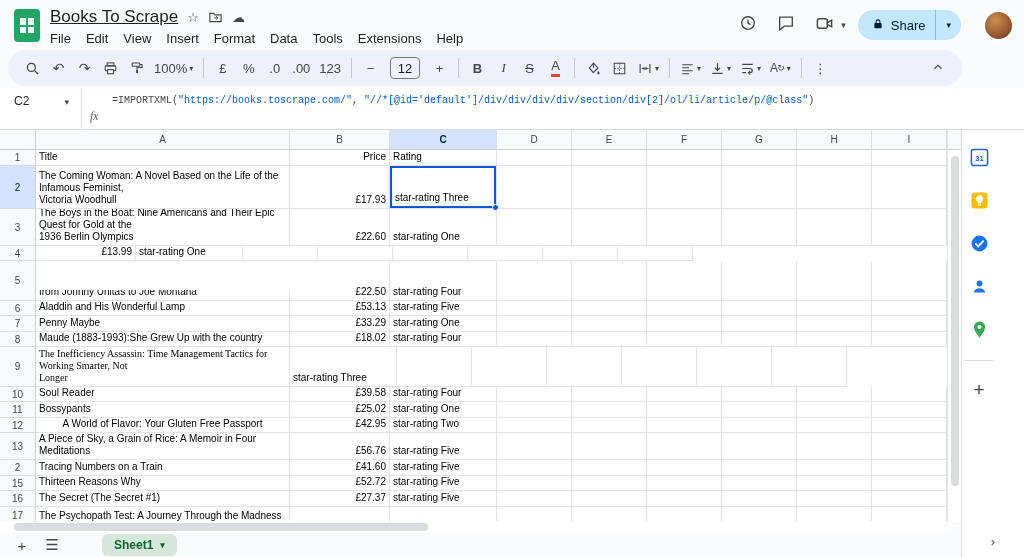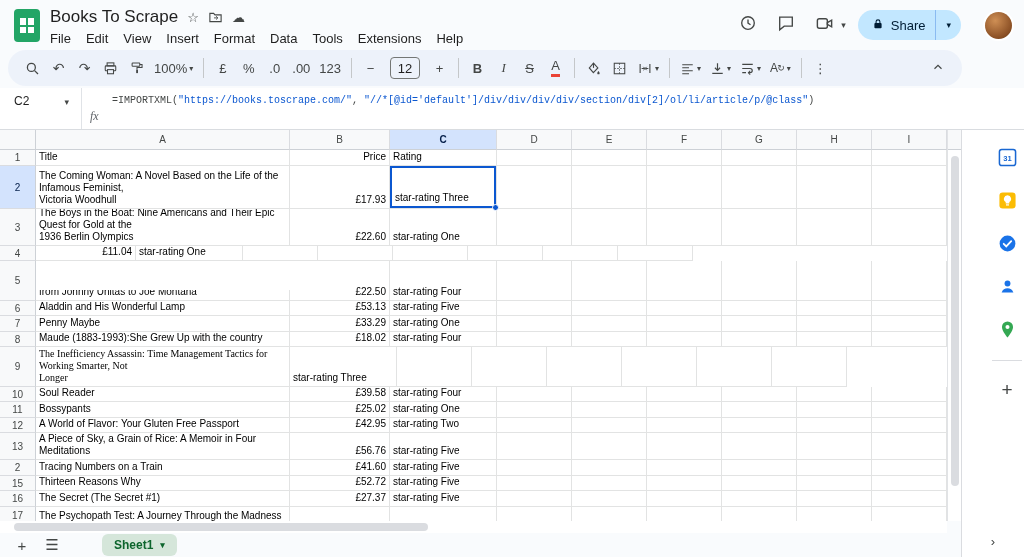--- a/index.html
+++ b/index.html
@@ -7,21 +7,21 @@
   body { font-family:"Liberation Sans", sans-serif; background:#f9fbfd; color:#1f1f1f; position:relative; }
 
   
   .topbar { height:48px; display:flex; align-items:flex-start; padding:7px 8px 0 14px; position:relative; }
   .logo { width:26px; height:33px; background:#23a566; border-radius:4px; margin-top:2px; position:relative; flex:none; }
   .logo-grid { position:absolute; left:6px; top:9px; width:14px; height:15px;
     background: linear-gradient(#23a566,#23a566) 50% 50%/2px 100% no-repeat,
                 linear-gradient(#23a566,#23a566) 50% 50%/100% 2px no-repeat, #fff; }
   .doc-block { margin-left:10px; }
   .doc-title-row { display:flex; align-items:center; gap:9px; height:20px; }
-  .doc-title { font-size:17px; color:#1f1f1f; }
+  .doc-title { font-size:17px; color:#1f1f1f;text-decoration:underline; }
   .doc-icon { color:#444746; font-size:13px; display:flex; align-items:center; }
   .menu-bar { display:flex; gap:1px; margin-top:2px; margin-left:-7px; }
   .menu-item { font-size:13px; color:#1f1f1f; padding:2px 7px; border-radius:9px; cursor:default; }
   .top-right { position:absolute; right:12px; top:9px; display:flex; align-items:center; gap:4px; }
   .tr-btn { width:34px; height:32px; display:flex; align-items:center; justify-content:center; color:#444746; border-radius:50%; }
   .meet-caret { font-size:9px; color:#444746; margin-left:-4px; margin-right:4px; }
   .share-btn { height:30px; background:#c2e7ff; border-radius:15px; display:flex; align-items:stretch; overflow:hidden; margin:0 4px; }
   .share-main { display:flex; align-items:center; gap:7px; padding:0 10px 0 14px; font-size:13px; font-weight:500; color:#001d35; }
   .share-caret { padding:0 10px; border-left:1px solid rgba(11,87,208,.3); display:flex; align-items:center; color:#001d35; font-size:9px; }
   .avatar { width:27px; height:27px; border-radius:50%; margin-left:16px;
@@ -68,21 +68,21 @@
   .fill-handle { position:absolute; right:-3px; bottom:-3px; width:7px; height:7px; border-radius:50%; background:#0b57d0; border:1px solid #fff; z-index:3; }
 
   
   .vscroll { position:absolute; left:947px; top:130px; width:14px; height:391px; background:#fff; border-left:1px solid #e1e3e6; }
   .vscroll-top { height:20px; background:#f8f9fa; border-bottom:1px solid #cdd1d6; }
   .vscroll-thumb { position:absolute; left:3px; top:26px; width:8px; height:330px; background:#dadce0; border-radius:4px; }
   .hscroll { position:absolute; left:0; top:521px; width:947px; height:12px; background:#fff; }
   .hscroll-thumb { position:absolute; left:14px; top:2px; width:414px; height:8px; background:#dadce0; border-radius:4px; }
 
   
-  .side-panel { position:absolute; left:961px; top:130px; width:63px; height:427px; background:#fff; border-left:1px solid #dadce0; display:flex; flex-direction:column; align-items:flex-end; padding-top:12px; gap:9px; }
+  .side-panel { position:absolute; left:961px; top:130px; width:63px; height:427px; background:#fff; border-left:1px solid #dadce0; display:flex; flex-direction:column; align-items:flex-start; padding-top:12px; gap:9px; }
   .sp-item { width:34px; height:34px; display:flex; align-items:center; justify-content:center; border-radius:50%; }
   .sp-divider { width:30px; height:1px; background:#dadce0; margin:3px 0; }
   .sp-add { font-size:19px; color:#444746; }
   .sp-collapse { position:absolute; bottom:8px; left:50%; transform:translateX(-50%); color:#444746; font-size:13px; }
 
   
   .bottombar { position:absolute; left:0; top:533px; width:961px; height:24px; background:#f9fbfd; display:flex; align-items:center; padding-left:10px; gap:6px; }
   .bb-btn { width:24px; height:22px; display:flex; align-items:center; justify-content:center; color:#444746; font-size:15px; }
   .sheet-tab { margin-left:32px; height:22px; padding:0 12px; background:#d5e6da; border-radius:6px; display:flex; align-items:center; gap:7px; font-size:12px; font-weight:700; color:#0d652d; }
   .sheet-tab .caret { font-size:9px; }
@@ -419,21 +419,21 @@
       <div class="g-cell" style="width: 75px;">
         <span class="cv"></span>
       </div>
       <div class="g-cell" style="width: 75px;">
         <span class="cv"></span>
       </div>
     </div>
     <div class="g-row" style="height: 15px;">
       <div class="g-rowhead">4</div>
       <div class="g-cell c-price" style="width: 100px;">
-        <span class="cv">£11.04</span>
+        <span class="cv">£13.99</span>
       </div>
       <div class="g-cell c-rating" style="width: 107px;">
         <span class="cv">star-rating One</span>
       </div>
       <div class="g-cell" style="width: 75px;">
         <span class="cv"></span>
       </div>
       <div class="g-cell" style="width: 75px;">
         <span class="cv"></span>
       </div>
@@ -654,21 +654,21 @@
       </div>
       <div class="g-cell" style="width: 75px;">
         <span class="cv"></span>
       </div>
       <div class="g-cell" style="width: 75px;">
         <span class="cv"></span>
       </div>
     </div>
     <div class="g-row" style="height: 15px;">
       <div class="g-rowhead">12</div>
-      <div class="g-cell c-title" style="width: 254px;">
+      <div class="g-cell c-title" style="width: 254px; justify-content: center;">
         <span class="cv">A World of Flavor: Your Gluten Free Passport</span>
       </div>
       <div class="g-cell c-price" style="width: 100px;">
         <span class="cv">£42.95</span>
       </div>
       <div class="g-cell c-rating" style="width: 107px;">
         <span class="cv">star-rating Two</span>
       </div>
       <div class="g-cell" style="width: 75px;">
         <span class="cv"></span>

